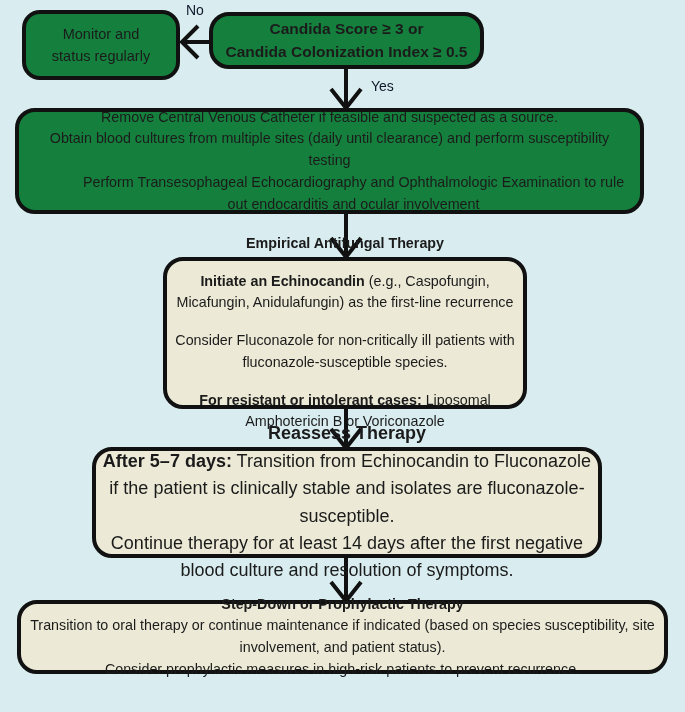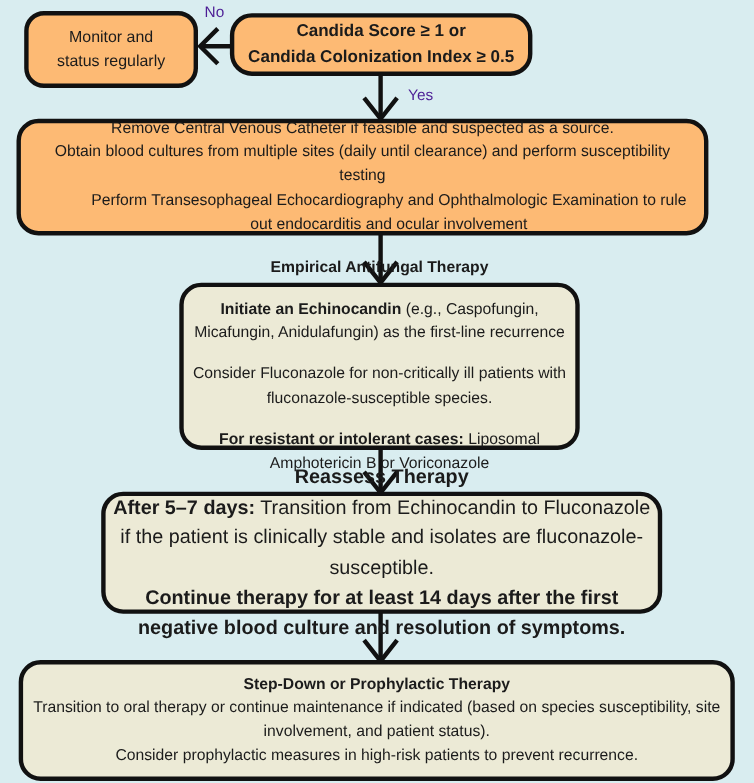--- a/index.html
+++ b/index.html
@@ -28,21 +28,21 @@
     border: 4px solid #111111;
     border-radius: 16px;
     display: flex;
     flex-direction: column;
     align-items: center;
     justify-content: center;
     text-align: center;
     color: #1b1b1b;
     line-height: 1.27;
   }
-  .node.pink   { background: #fdba74; }
+  .node.pink   { background: #15803d; }
   .node.cream  { background: #ecead6; }
 
   .node p {
     margin: 0;
     padding: 0 6px;
   }
   .title {
     font-weight: bold;
   }
   .b { font-weight: bold; }
@@ -74,40 +74,40 @@
     line-height: 1.52;
     gap: 16px;
   }
   #node-reassess {
     left: 92px;  top: 447px; width: 510px; height: 111px;
     font-size: 18px;
     border-radius: 20px;
     line-height: 1.52;
   }
   #node-stepdown {
-    left: 17px;  top: 600px; width: 651px; height: 110px;
+    left: 17px;  top: 600px; width: 651px; height: 74px;
     font-size: 14.3px;
     border-radius: 20px;
     line-height: 1.52;
   }
 
   
   .conn {
     position: absolute;
     overflow: visible;
   }
   .conn line, .conn polyline {
     stroke: #111111;
     fill: none;
   }
 
   .edge-label {
     position: absolute;
     font-size: 14px;
-    color: #4c1d95;
+    color: #0f172a;
     white-space: nowrap;
   }
   #label-no  { left: 186px; top: 2px; }
   #label-yes { left: 371px; top: 78px; }
 </style>
 </head>
 <body>
 
 <div id="canvas">
 
@@ -138,21 +138,21 @@
 
   <span class="edge-label" id="label-no">No</span>
   <span class="edge-label" id="label-yes">Yes</span>
 
   <div class="node pink" id="node-monitor">
     <p>Monitor and</p>
     <p>status regularly</p>
   </div>
 
   <div class="node pink" id="node-decision">
-    <p>Candida Score ≥ 1  or</p>
+    <p>Candida Score ≥ 3  or</p>
     <p>Candida Colonization Index ≥ 0.5</p>
   </div>
 
   <div class="node pink" id="node-remove">
     <p>Remove Central Venous Catheter if feasible and suspected as a source.</p>
     <p style="max-width:560px;">Obtain blood cultures from multiple sites (daily until clearance) and perform susceptibility testing</p>
     <p style="max-width:610px;margin-left:48px;">Perform Transesophageal Echocardiography and Ophthalmologic Examination to rule out endocarditis and ocular involvement</p>
   </div>
 
   <div class="node cream" id="node-empirical">
@@ -166,21 +166,21 @@
     <p>
       <span class="b">For resistant or intolerant cases:</span><span> Liposomal Amphotericin B or Voriconazole</span>
     </p>
   </div>
 
   <div class="node cream" id="node-reassess">
     <p class="title">Reassess Therapy</p>
     <p>
       <span class="b">After 5–7 days:</span><span> Transition from Echinocandin to Fluconazole if the patient is clinically stable and isolates are fluconazole-susceptible.</span>
     </p>
-    <p style="max-width:495px;font-weight:bold;">
+    <p style="max-width:495px;">
       <span>Continue therapy for at least 14 days after the first negative blood culture and resolution of symptoms.</span>
     </p>
   </div>
 
   <div class="node cream" id="node-stepdown">
     <p class="title">Step-Down or Prophylactic Therapy</p>
     <p style="max-width:625px;">
       <span>Transition to oral therapy or continue maintenance if indicated (based on species susceptibility, site involvement, and patient status).</span>
     </p>
     <p>

